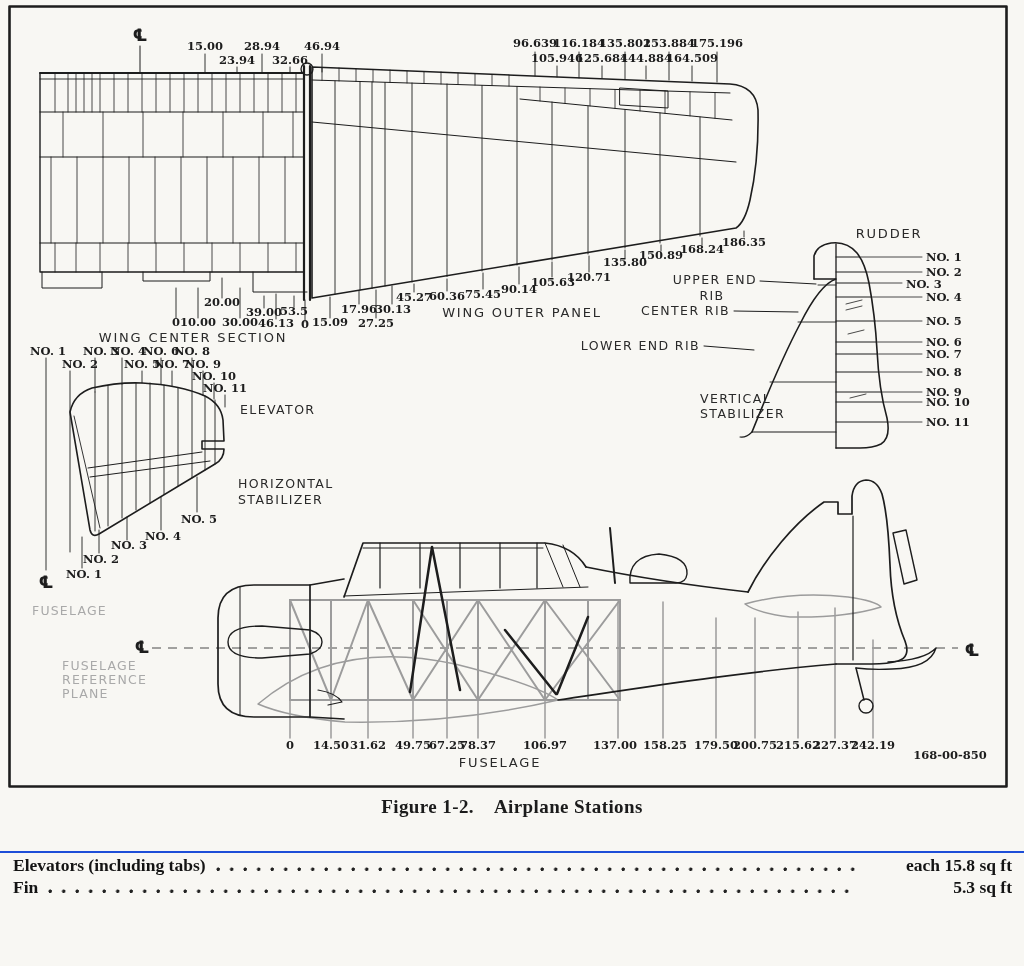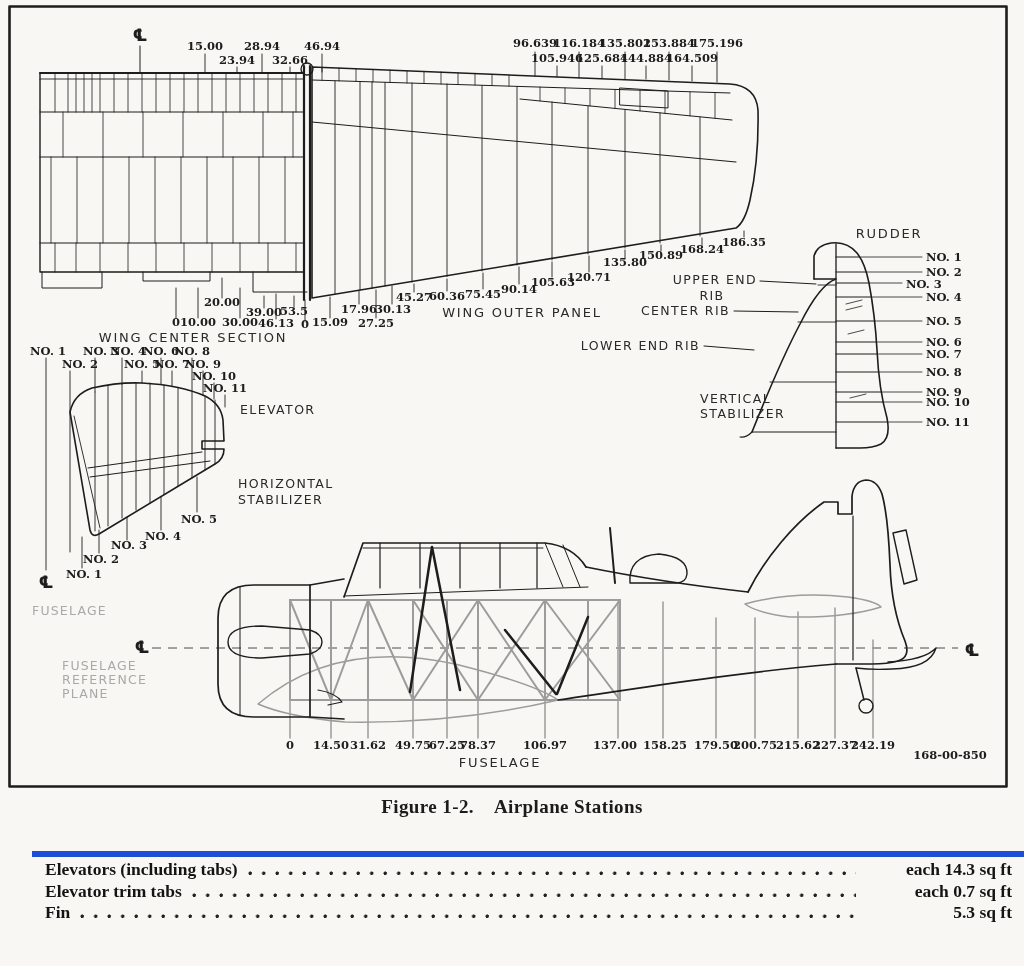--- a/index.html
+++ b/index.html
@@ -23,21 +23,21 @@
   .anchor-s{text-anchor:start;} .anchor-e{text-anchor:end;}
   
   .caption{
     position:absolute;top:796px;left:0;width:100%;height:30px;line-height:30px;
     text-align:center;font:700 19px "Liberation Serif",serif;color:#1b1b1b;letter-spacing:.4px;
   }
   .cap-gap{display:inline-block;width:20px;}
   
   .area-table{
     position:absolute;top:851px;left:0;right:0;
-    border-top:6px solid #1d4ed8;padding:2px 12px 0 13px;margin-left:32px;
+    border-top:2px solid #1d4ed8;padding:2px 12px 0 13px;
   }
   .trow{display:flex;align-items:baseline;height:21.5px;font:700 17.5px "Liberation Serif",serif;color:#141414;}
   .item{white-space:nowrap;}
   .leader{
     flex:1;align-self:stretch;margin:0 6px 0 10px;
     background-image:radial-gradient(circle at 2.2px 2.2px,#222 1.5px,rgba(0,0,0,0) 2px);
     background-size:13.5px 6px;background-repeat:repeat-x;background-position:0 12px;
   }
   .value{white-space:nowrap;text-align:right;min-width:150px;}
 </style>
@@ -270,25 +270,20 @@
 </svg>
 
 <div class="caption">
   <span>Figure 1-2.</span><span class="cap-gap"></span><span>Airplane Stations</span>
 </div>
 
 <div class="area-table">
   <div class="trow">
     <span class="item">Elevators (including tabs)</span>
     <span class="leader"></span>
-    <span class="value">each 14.3 sq ft</span>
-  </div>
-  <div class="trow">
-    <span class="item">Elevator trim tabs</span>
-    <span class="leader"></span>
-    <span class="value">each 0.7 sq ft</span>
+    <span class="value">each 15.8 sq ft</span>
   </div>
   <div class="trow">
     <span class="item">Fin</span>
     <span class="leader"></span>
     <span class="value">5.3 sq ft</span>
   </div>
 </div>
 
 </body></html>

